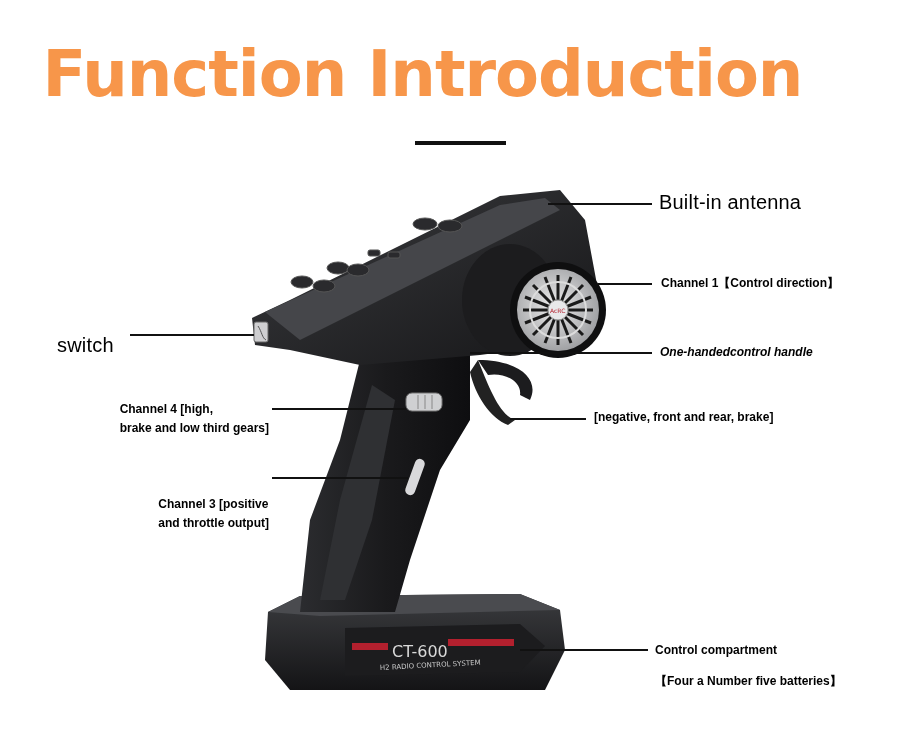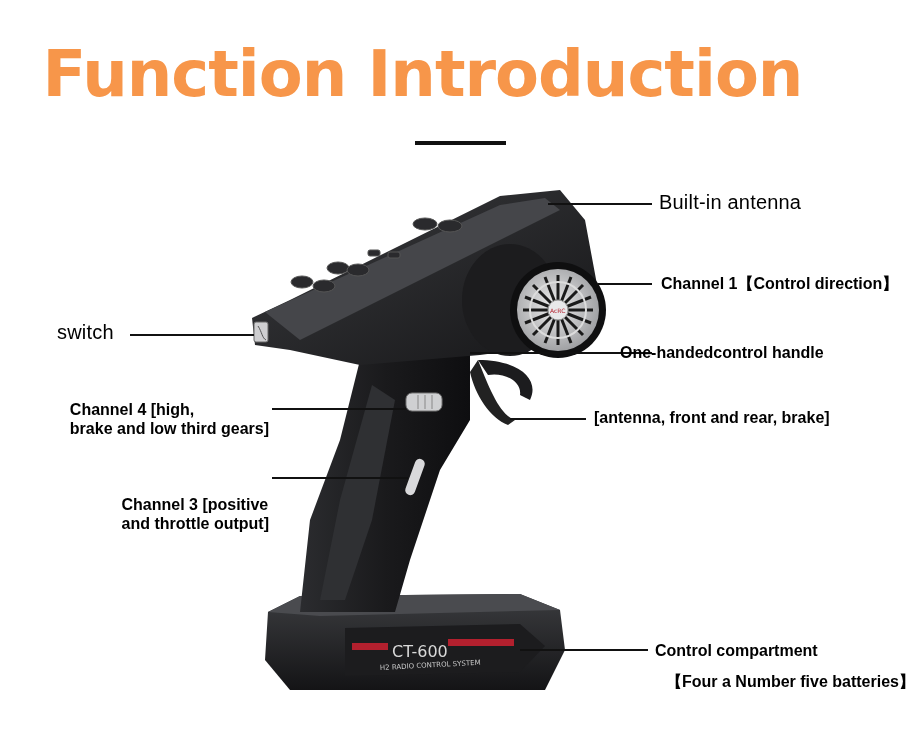--- a/index.html
+++ b/index.html
@@ -6,21 +6,21 @@
     body { width: 920px; height: 737px; position: relative; overflow: hidden;
            font-family: "DejaVu Sans", "Liberation Sans", sans-serif; color: #111; }
     .title { position: absolute; left: 0; top: 34px; width: 845px; text-align: center;
              font-family: "DejaVu Sans", sans-serif; font-weight: bold; font-size: 64px;
              letter-spacing: -1px; color: #f7964a; line-height: 80px; }
     .title-rule { position: absolute; left: 415px; top: 141px; width: 91px; height: 4px; background: #111; }
     .product { position: absolute; left: 0; top: 0; width: 920px; height: 737px; }
     .label { position: absolute; font-family: "Liberation Sans", "DejaVu Sans", sans-serif;
              font-weight: bold; color: #000000; white-space: nowrap; line-height: 19px; }
     .label.big { font-size: 20px; font-weight: normal; letter-spacing: 0.2px; }
-    .label.mid { font-size: 16px; }
+    .label.mid { font-size: 12px; }
     .label.right { text-align: left; }
     .leader { position: absolute; height: 2px; background: #111; }
   </style>
 </head>
 <body>
 
 <div class="title">Function Introduction</div>
 <div class="title-rule"></div>
 
 <svg class="product" viewBox="0 0 920 737" xmlns="http://www.w3.org/2000/svg">
@@ -103,34 +103,34 @@
   <text x="550" y="313" font-size="6" fill="#b3202e" font-family="DejaVu Sans, sans-serif">AcRC</text>
 </svg>
 
 <div class="leader" style="left:548px; top:203px; width:104px;"></div>
 <div class="label big" style="left:659px; top:193px;">Built-in antenna</div>
 
 <div class="leader" style="left:598px; top:283px; width:54px;"></div>
 <div class="label mid" style="left:661px; top:274px;">Channel 1【Control direction】</div>
 
 <div class="leader" style="left:470px; top:352px; width:182px;"></div>
-<div class="label mid" style="left:620px; top:343px;">One-handedcontrol handle</div>
+<div class="label mid" style="left:660px; top:343px;font-style:italic;">One-handedcontrol handle</div>
 
 <div class="leader" style="left:510px; top:418px; width:76px;"></div>
 <div class="label mid" style="left:594px; top:408px;">
-  <div>[antenna, front and rear, brake]</div>
+  <div>[negative, front and rear, brake]</div>
 </div>
 
 <div class="leader" style="left:520px; top:649px; width:128px;"></div>
 <div class="label mid" style="left:655px; top:641px;">
   <div>Control compartment</div>
-  <div style="margin-top:12px;margin-left:11px;">【Four a Number five batteries】</div>
+  <div style="margin-top:12px;">【Four a Number five batteries】</div>
 </div>
 
-<div class="label big" style="left:57px; top:323px;text-align:right;">switch</div>
+<div class="label big" style="left:57px; top:336px;text-align:right;">switch</div>
 <div class="leader" style="left:130px; top:334px; width:124px;"></div>
 
 <div class="label mid right" style="right:651px; top:400px;">
   <div>Channel 4 [high,</div>
   <div>brake and low third gears]</div>
 </div>
 <div class="leader" style="left:272px; top:408px; width:134px;"></div>
 
 <div class="label mid right" style="right:651px; top:467px;margin-top:28px;">
   <div>Channel 3 [positive</div>

